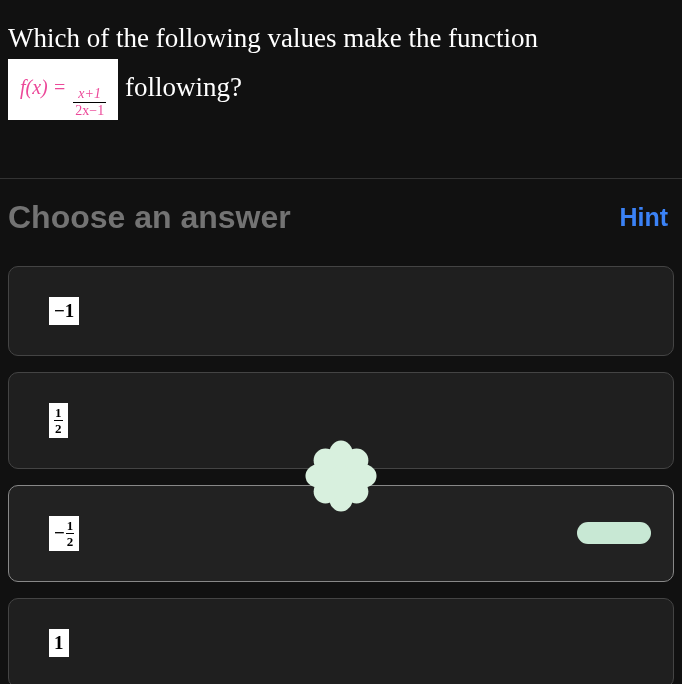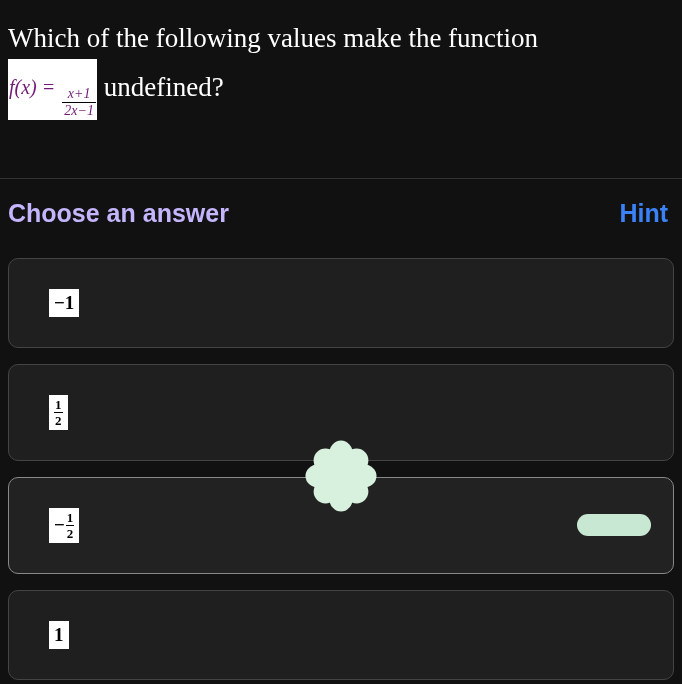--- a/index.html
+++ b/index.html
@@ -20,22 +20,22 @@
     }
     .question-text {
       font-size: 27px;
       line-height: 1.5;
       color: #ffffff;
       font-weight: 400;
     }
     .formula-box {
       display: inline-block;
       background: #ffffff;
-      color: #701a75;
-      padding: 2px 1px;
+      color: #ec4899;
+      padding: 2px 12px;
       vertical-align: middle;
       font-family: 'Times New Roman', serif;
       font-size: 20px;
     }
     .formula-box .frac {
       display: inline-block;
       vertical-align: middle;
       text-align: center;
       font-size: 14px;
       line-height: 1;
@@ -58,23 +58,23 @@
       padding: 20px 8px 0 8px;
     }
     .answer-header {
       display: flex;
       justify-content: space-between;
       align-items: center;
       margin-bottom: 30px;
     }
     .choose-text {
       font-family: -apple-system, BlinkMacSystemFont, 'Segoe UI', Arial, sans-serif;
-      font-size: 25px;
+      font-size: 32px;
       font-weight: 700;
-      color: #c4b5fd;
+      color: #737373;
     }
     .hint-link {
       font-family: -apple-system, BlinkMacSystemFont, 'Segoe UI', Arial, sans-serif;
       font-size: 25px;
       font-weight: 700;
       color: #3b82f6;
       cursor: pointer;
       padding-right: 6px;
     }
     .answer-option {
@@ -150,24 +150,24 @@
 
 <div class="container">
   <div class="question-section">
     <div class="question-text">
       <span>Which of the following values make the function</span>
       <br>
       <span class="formula-box">
         <span style="font-style:italic;">f(x) =</span>
         <span class="frac">
           <span class="num" style="font-style:italic;margin-top:26px;">x+1</span>
-          <span class="den" style="font-style:italic;">2x−1</span>
+          <span class="den" style="">2x−1</span>
         </span>
       </span>
-      <span> undefined?</span>
+      <span> following?</span>
     </div>
   </div>
 
   <div class="divider"></div>
 
   <div class="answer-section">
     <div class="answer-header">
       <div class="choose-text">Choose an answer</div>
       <div class="hint-link">Hint</div>
     </div>

